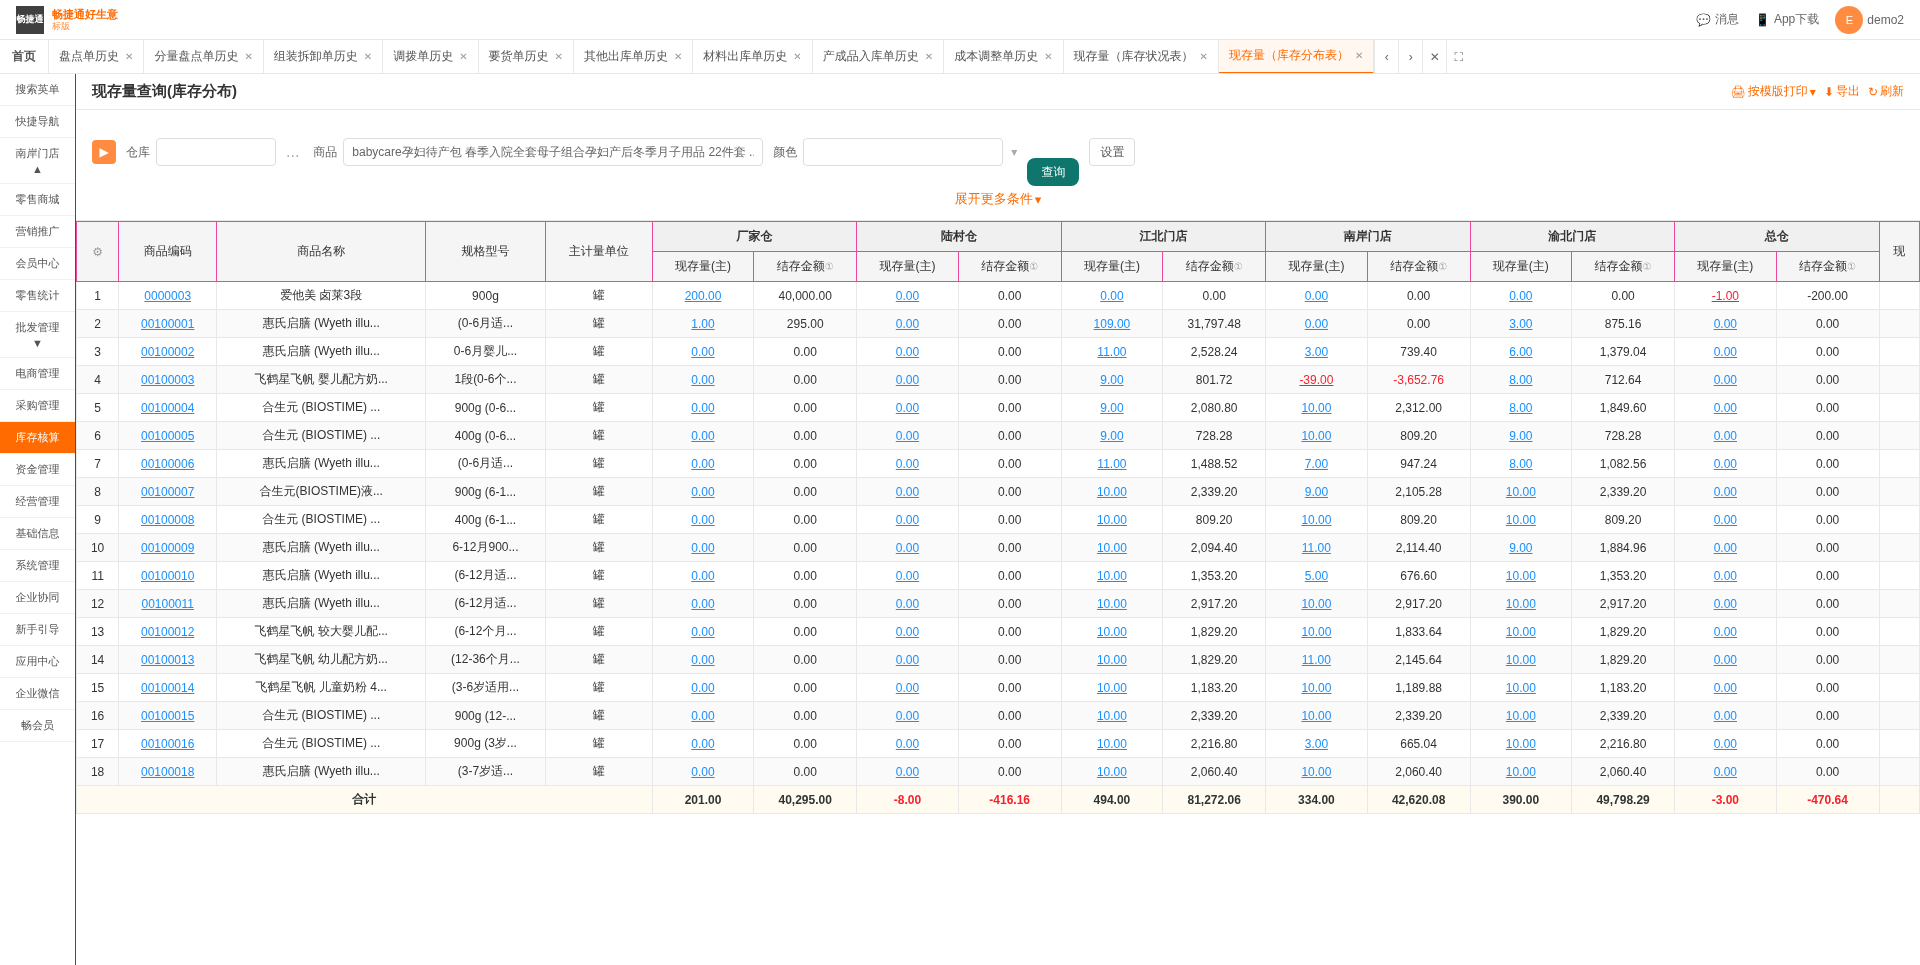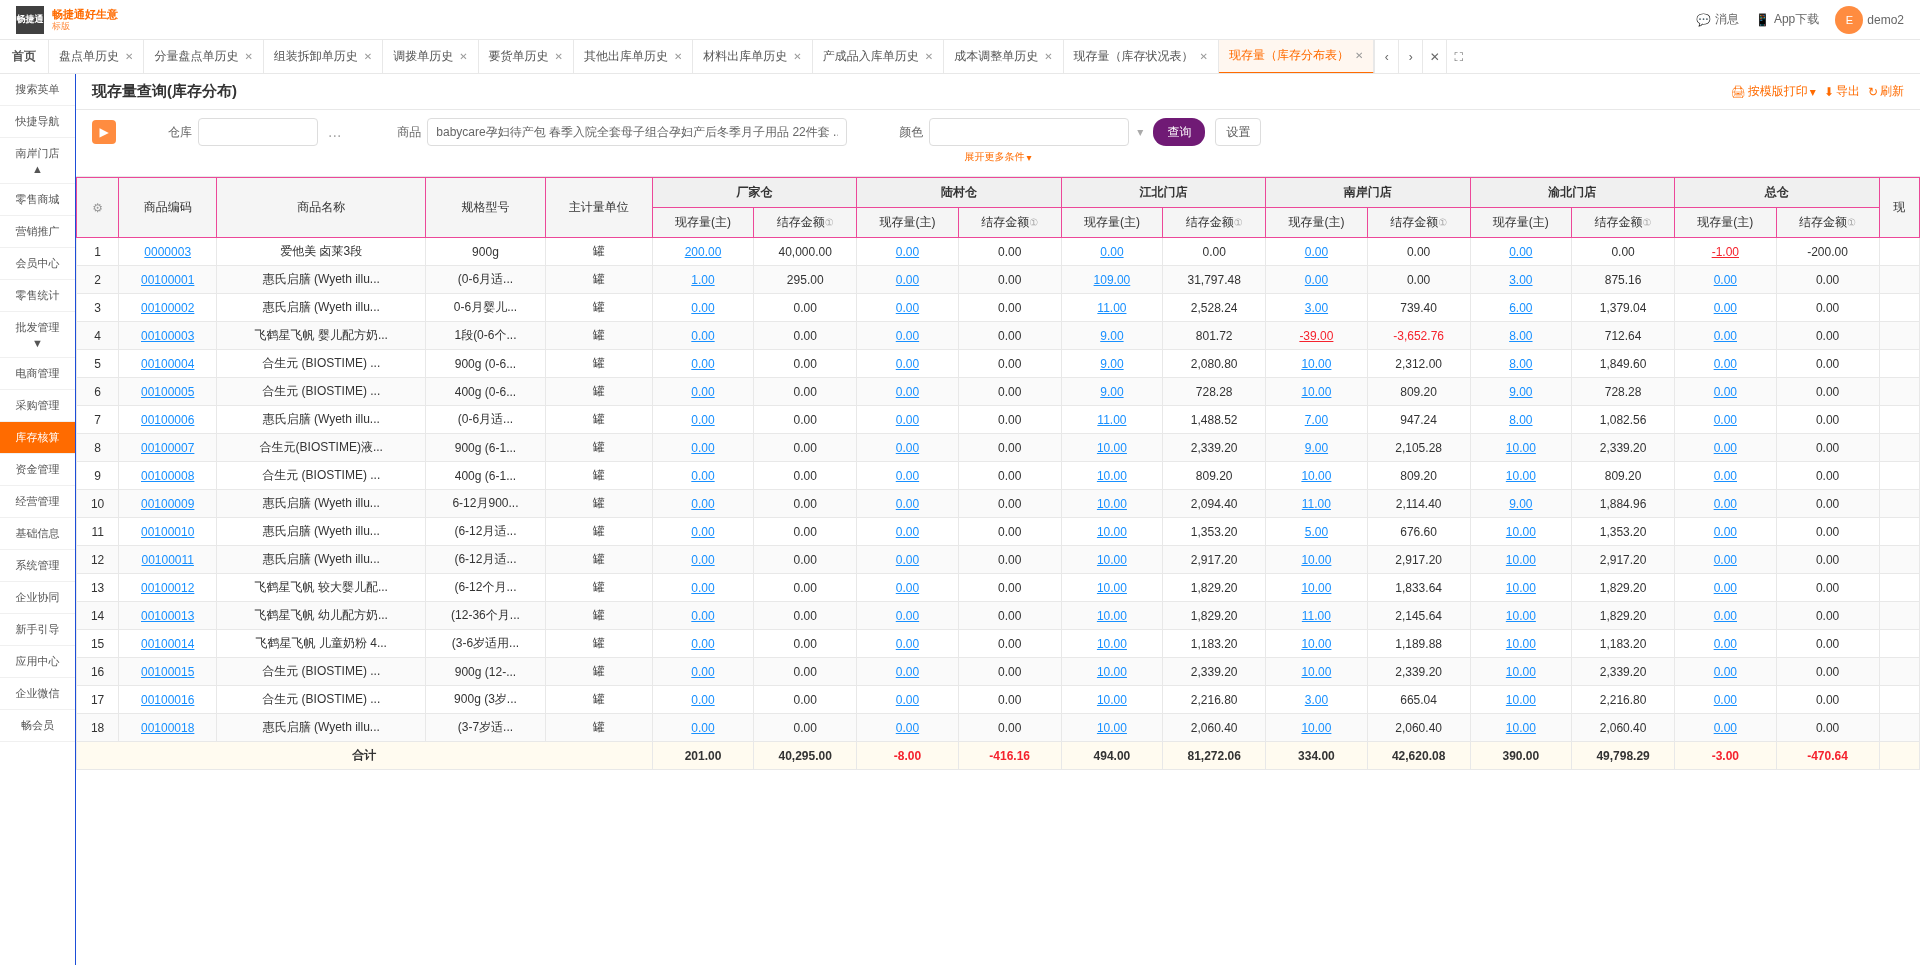--- a/index.html
+++ b/index.html
@@ -33,28 +33,28 @@
     .sidebar-item.active { background: #ff6b00; color: #fff; }
 
     
     .content { flex: 1; overflow: hidden; display: flex; flex-direction: column; }
 
     
     .page-header { padding: 8px 16px; background: #fff; border-bottom: 1px solid #e8e8e8; display: flex; align-items: center; justify-content: space-between; }
     .page-title { font-size: 15px; font-weight: bold; color: #333; }
     .page-header-actions { display: flex; align-items: center; gap: 8px; }
     .btn-link { color: #ff6b00; cursor: pointer; font-size: 12px; display: flex; align-items: center; gap: 2px; }
-    .filter-item { display: flex; align-items: center; gap: 6px; margin-left: 42px; }
+    .filter-item { display: flex; align-items: center; gap: 6px; }
     .filter-label { color: #666; font-size: 12px; white-space: nowrap; }
     .filter-input { border: 1px solid #ddd; border-radius: 4px; padding: 3px 8px; font-size: 12px; color: #333; min-width: 80px; height: 28px; }
     .filter-input-long { min-width: 400px; }
     .filter-input-color { min-width: 200px; }
-    .btn-orange { background: #701a75; color: white; border: none; border-radius: 13px; padding: 4px 14px; cursor: pointer; font-size: 12px; height: 28px; }
+    .btn-orange { background: #0f766e; color: white; border: none; border-radius: 8px; padding: 4px 14px; cursor: pointer; font-size: 12px; height: 28px; margin-top: 40px; }
     .btn-white { background: #fff; color: #555; border: 1px solid #ddd; border-radius: 4px; padding: 4px 10px; cursor: pointer; font-size: 12px; height: 28px; }
-    .expand-more { color: #ff6b00; cursor: pointer; font-size: 10px; display: flex; align-items: center; gap: 2px; }
+    .expand-more { color: #ff6b00; cursor: pointer; font-size: 13px; display: flex; align-items: center; gap: 2px; }
     .filter-arrow-btn { width: 24px; height: 24px; background: #ff8c40; border-radius: 4px; display: flex; align-items: center; justify-content: center; color: white; cursor: pointer; font-size: 12px; }
     .dots-btn { color: #aaa; cursor: pointer; font-size: 16px; padding: 0 4px; }
 
     
     .table-area { flex: 1; overflow: auto; background: #fff; }
     table { width: 100%; border-collapse: collapse; font-size: 12px; }
     thead tr th { background: #f5f5f5; border: 1px solid #ec4899; padding: 6px 8px; text-align: center; white-space: nowrap; font-weight: normal; color: #333; position: sticky; top: 0; z-index: 2; }
     thead tr th.group-header { background: #f0f0f0; font-weight: bold; }
     tbody tr td { border: 1px solid #e8e8e8; padding: 5px 8px; text-align: center; white-space: nowrap; }
     tbody tr:nth-child(even) { background: #fafafa; }

